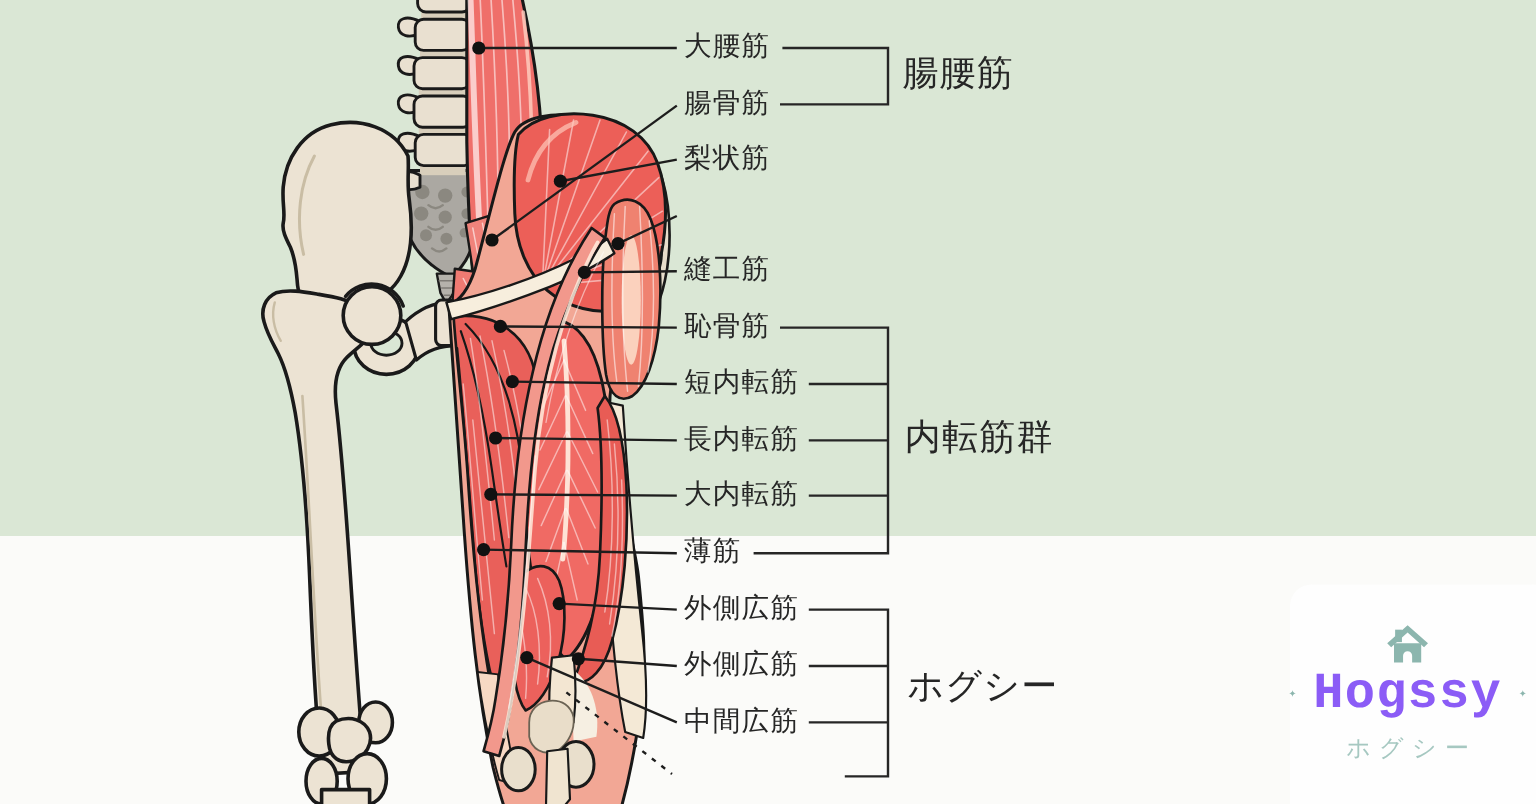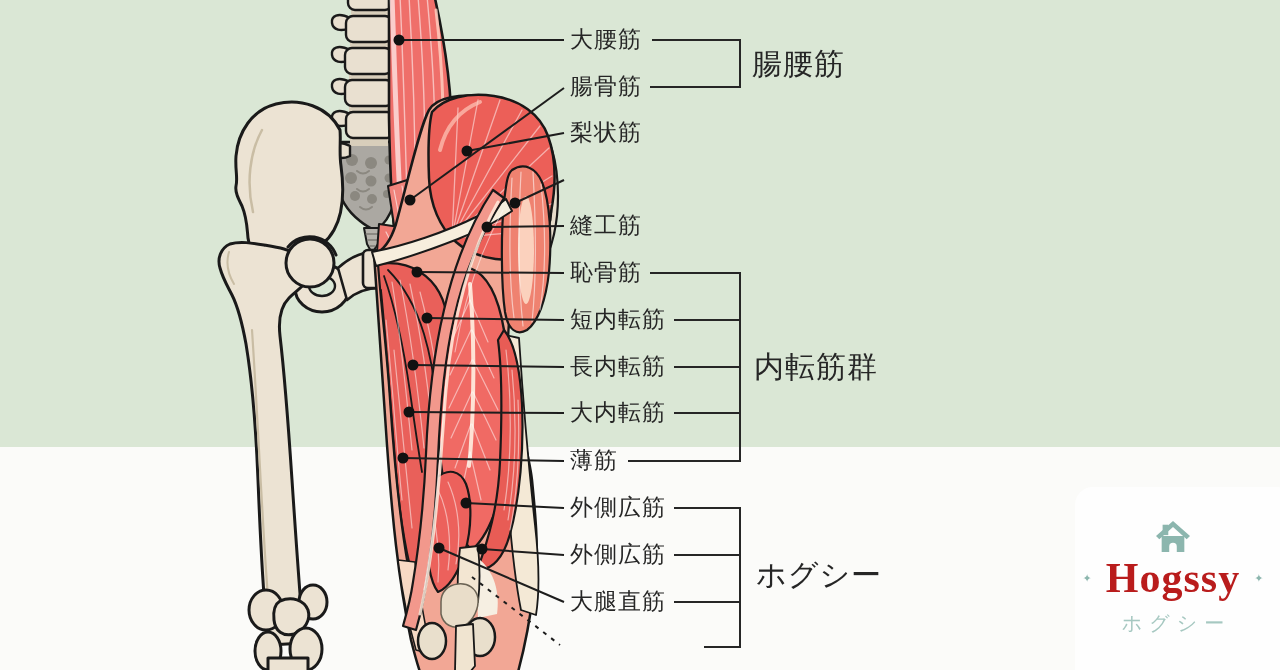--- a/index.html
+++ b/index.html
@@ -1,39 +1,39 @@
 <!DOCTYPE html>
 <html><head>
 <meta charset="utf-8">
 <style>
   html,body{margin:0;padding:0;}
   .stage{
     position:relative;width:1280px;height:670px;overflow:hidden;
     background:linear-gradient(#dae7d5 0,#dae7d5 447px,#fbfbf9 447px,#fbfbf9 100%);
-    font-family:Liberation Serif, serif;
+    font-family:Liberation Mono, monospace;
   }
   .stage svg.scene{position:absolute;left:0;top:0;}
   .lbl{
     position:absolute;left:570px;height:30px;line-height:30px;
     font-size:23px;color:#262626;letter-spacing:1px;white-space:nowrap;
   }
   .grp{
     position:absolute;height:30px;line-height:30px;
     font-size:30px;color:#262626;letter-spacing:1px;white-space:nowrap;
   }
   .logo-card{
     position:absolute;left:1075px;top:487px;width:220px;height:200px;
     background:#fefefe;border-radius:18px;
     display:flex;flex-direction:column;align-items:flex-start;
   }
   .logo-inner{width:196px;display:flex;flex-direction:column;align-items:center;}
   .logo-house{margin-top:33px;}
   .logo-row{display:flex;align-items:center;gap:14px;margin-top:2px;}
   .logo-star{font-size:11px;color:#8cb6ae;}
-  .logo-brand{font-size:42px;font-weight:600;color:#b91c1c;letter-spacing:1px;line-height:44px;}
+  .logo-brand{font-size:42px;font-weight:600;color:#8b5cf6;letter-spacing:1px;line-height:44px;}
   .logo-kana{margin-top:10px;font-size:20px;color:#a6c8c1;letter-spacing:7px;padding-left:7px;}
 </style>
 </head>
 <body>
 
 <div class="stage">
 
   <svg class="scene" width="1280" height="670" viewBox="0 0 1280 670">
 
     <g stroke-linecap="round" stroke-linejoin="round">
@@ -305,21 +305,21 @@
   <div class="lbl" style="top:72px">腸骨筋</div>
   <div class="lbl" style="top:118px">梨状筋</div>
   <div class="lbl" style="top:211px">縫工筋</div>
   <div class="lbl" style="top:258px">恥骨筋</div>
   <div class="lbl" style="top:305px">短内転筋</div>
   <div class="lbl" style="top:352px">長内転筋</div>
   <div class="lbl" style="top:398px">大内転筋</div>
   <div class="lbl" style="top:446px">薄筋</div>
   <div class="lbl" style="top:493px">外側広筋</div>
   <div class="lbl" style="top:540px">外側広筋</div>
-  <div class="lbl" style="top:587px">大腿直筋</div>
+  <div class="lbl" style="top:587px">中間広筋</div>
 
   <div class="grp" style="left:752px;top:49px">腸腰筋</div>
   <div class="grp" style="left:754px;top:352px">内転筋群</div>
   <div class="grp" style="left:756px;top:560px">ホグシー</div>
 
   <div class="logo-card">
     <div class="logo-inner">
       <svg class="logo-house" width="38" height="34" viewBox="0 0 40 36">
         <rect x="9" y="5" width="6" height="11" fill="#8cb6ae"></rect>
         <path d="M 8,17 H 32 V 34 H 24 V 28 A 4 4 0 0 0 16,28 V 34 H 8 Z" fill="#8cb6ae"></path>

